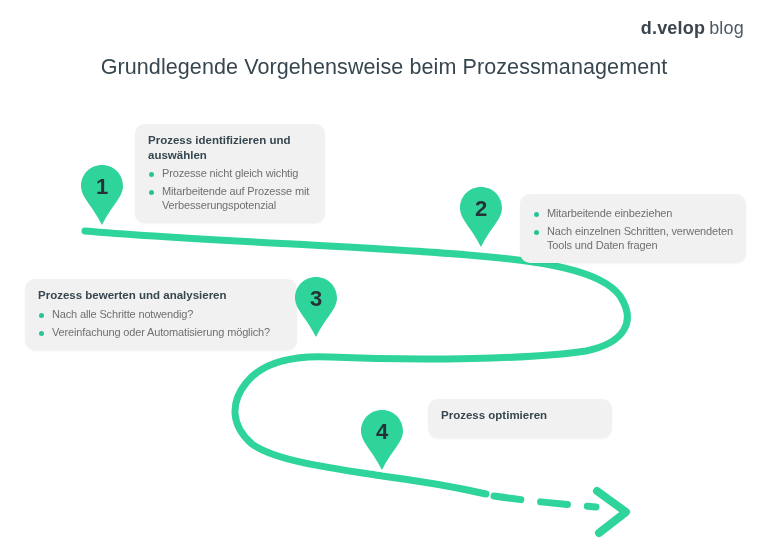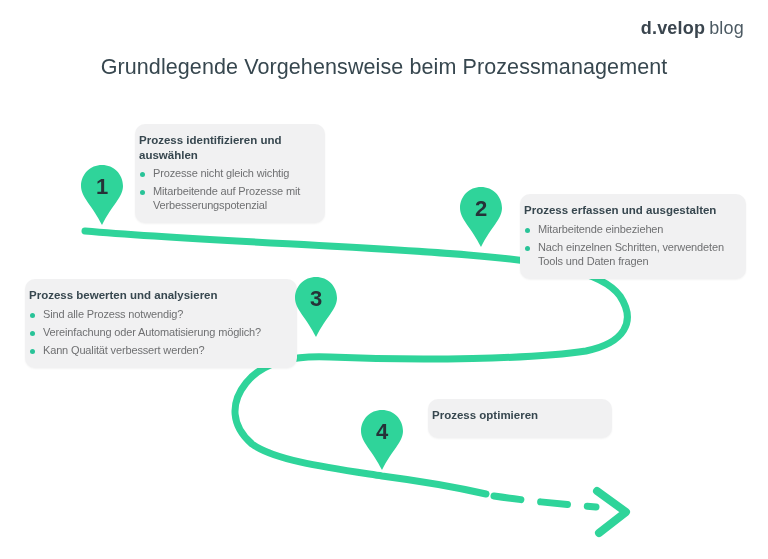--- a/index.html
+++ b/index.html
@@ -16,21 +16,21 @@
 
   .page-title{position:absolute;top:55px;left:0;width:100%;text-align:center;
     font-size:21.5px;font-weight:400;color:var(--ink);letter-spacing:.1px}
 
   .route-svg{position:absolute;left:0;top:0;z-index:1}
   .route{fill:none;stroke:var(--green);stroke-width:7;stroke-linecap:round;stroke-linejoin:round}
   .route.dashed{stroke-dasharray:27 20}
   .route.arrow{stroke-width:8}
 
   .card{position:absolute;z-index:2;background:var(--cardbg);border-radius:10px;
-    padding:9px 4px 10px;box-shadow:0 1px 2px rgba(0,0,0,.05)}
+    padding:9px 13px 10px;box-shadow:0 1px 2px rgba(0,0,0,.05)}
   .card-title{font-size:11.5px;font-weight:700;color:var(--ink);line-height:1.28;margin-bottom:5px}
   .bullets{list-style:none}
   .bullet{display:flex;align-items:flex-start;margin-top:4px}
   .dot{flex:0 0 auto;width:5px;height:5px;border-radius:50%;background:var(--greendark);
     margin:5px 8px 0 1px}
   .bullet-text{font-size:11px;letter-spacing:-.15px;color:var(--gray);line-height:1.27}
 
   .card1{left:135px;top:124px;width:190px}
   .card2{left:520px;top:194px;width:226px}
   .card3{left:25px;top:279px;width:272px}
@@ -98,47 +98,42 @@
         <span class="bullet-text">Prozesse nicht gleich wichtig</span>
       </li>
       <li class="bullet">
         <span class="dot"></span>
         <span class="bullet-text">Mitarbeitende auf Prozesse mit Verbesserungspotenzial</span>
       </li>
     </ul>
   </section>
 
   <section class="card card2">
-    <h2 class="card-title">Prozess erfassen und ausgestalten</h2>
     <ul class="bullets">
       <li class="bullet">
         <span class="dot"></span>
         <span class="bullet-text">Mitarbeitende einbeziehen</span>
       </li>
       <li class="bullet">
         <span class="dot"></span>
         <span class="bullet-text">Nach einzelnen Schritten, verwendeten Tools und Daten fragen</span>
       </li>
     </ul>
   </section>
 
   <section class="card card3">
     <h2 class="card-title">Prozess bewerten und analysieren</h2>
     <ul class="bullets">
       <li class="bullet">
         <span class="dot"></span>
-        <span class="bullet-text">Sind alle Prozess notwendig?</span>
+        <span class="bullet-text">Nach alle Schritte notwendig?</span>
       </li>
       <li class="bullet">
         <span class="dot"></span>
         <span class="bullet-text">Vereinfachung oder Automatisierung möglich?</span>
-      </li>
-      <li class="bullet">
-        <span class="dot"></span>
-        <span class="bullet-text">Kann Qualität verbessert werden?</span>
       </li>
     </ul>
   </section>
 
   <section class="card card4">
     <h2 class="card-title">Prozess optimieren</h2>
   </section>
 
 </div>
 

